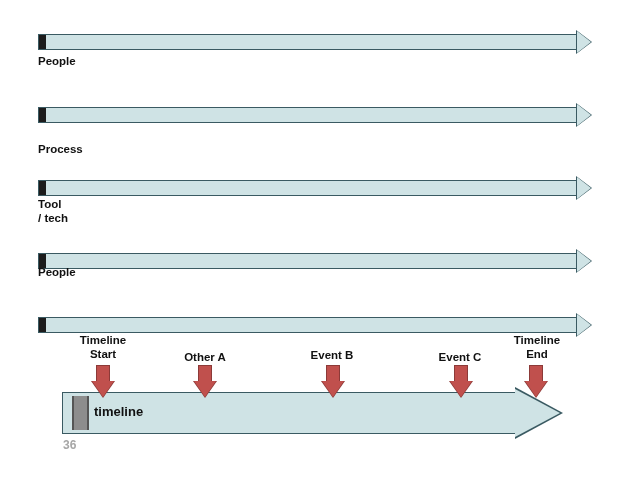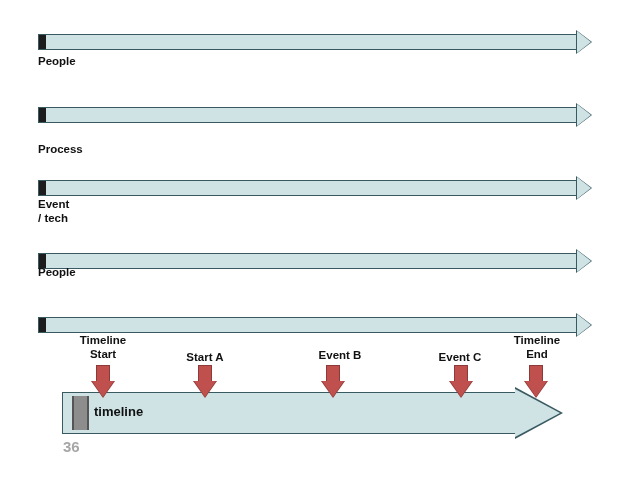--- a/index.html
+++ b/index.html
@@ -164,21 +164,21 @@
     color: #111111;
     text-align: center;
     line-height: 14px;
     white-space: pre-line;
   }
 
   .page-number {
     position: absolute;
     left: 63px;
     top: 438px;
-    font-size: 15px;
+    font-size: 12px;
     color: #a6a6a6;
     font-weight: bold;
   }
 </style>
 </head>
 <body>
 
 <div class="slide">
 
   <div class="lane" style="top:34px">
@@ -196,42 +196,42 @@
     <div class="head"></div>
   </div>
   <div class="lane-label" style="top:142px">Process</div>
 
   <div class="lane" style="top:180px">
     <div class="bar"></div>
     <div class="cap"></div>
     <div class="head-outline"></div>
     <div class="head"></div>
   </div>
-  <div class="lane-label" style="top:197px">Event
+  <div class="lane-label" style="top:197px">Tool
 / tech</div>
 
   <div class="lane" style="top:253px">
     <div class="bar"></div>
     <div class="cap"></div>
     <div class="head-outline"></div>
     <div class="head"></div>
   </div>
   <div class="lane-label" style="top:265px">People</div>
 
   <div class="lane" style="top:317px">
     <div class="bar"></div>
     <div class="cap"></div>
     <div class="head-outline"></div>
     <div class="head"></div>
   </div>
 
   <div class="ev-label" style="left:63px; top:333px; width:80px;">Timeline
 Start</div>
-  <div class="ev-label" style="left:165px; top:350px; width:80px;">Start A</div>
-  <div class="ev-label" style="left:300px; top:348px; width:80px;">Event B</div>
+  <div class="ev-label" style="left:165px; top:350px; width:80px;">Other A</div>
+  <div class="ev-label" style="left:292px; top:348px; width:80px;">Event B</div>
   <div class="ev-label" style="left:420px; top:350px; width:80px;">Event C</div>
   <div class="ev-label" style="left:497px; top:333px; width:80px;">Timeline
 End</div>
 
   <div class="ev-arrow" style="left:92px; top:365px;">
     <div class="shaft"></div>
     <div class="point-outline"></div>
     <div class="point"></div>
   </div>
   <div class="ev-arrow" style="left:194px; top:365px;">

